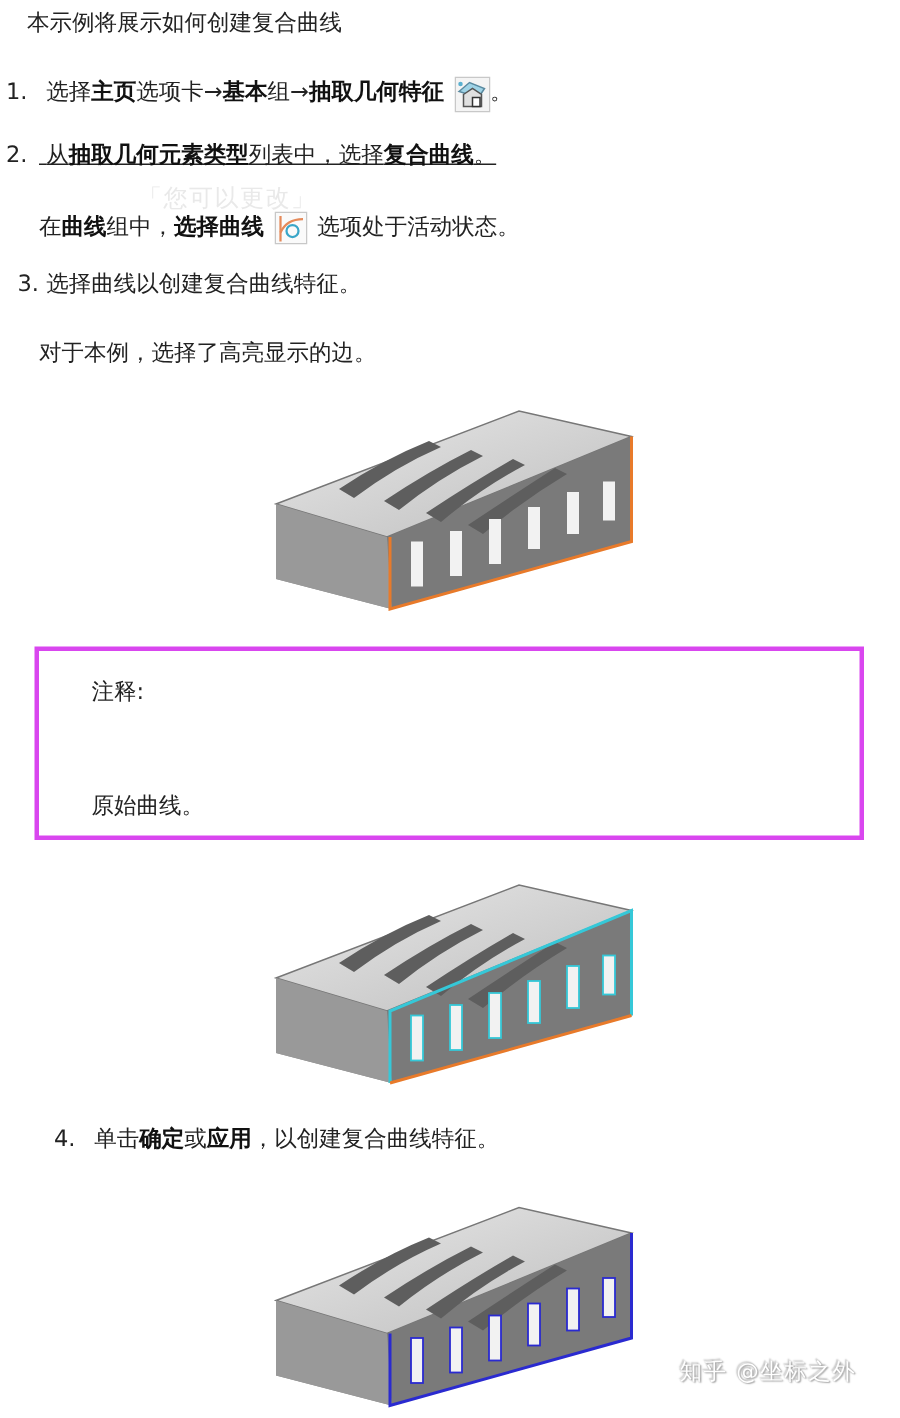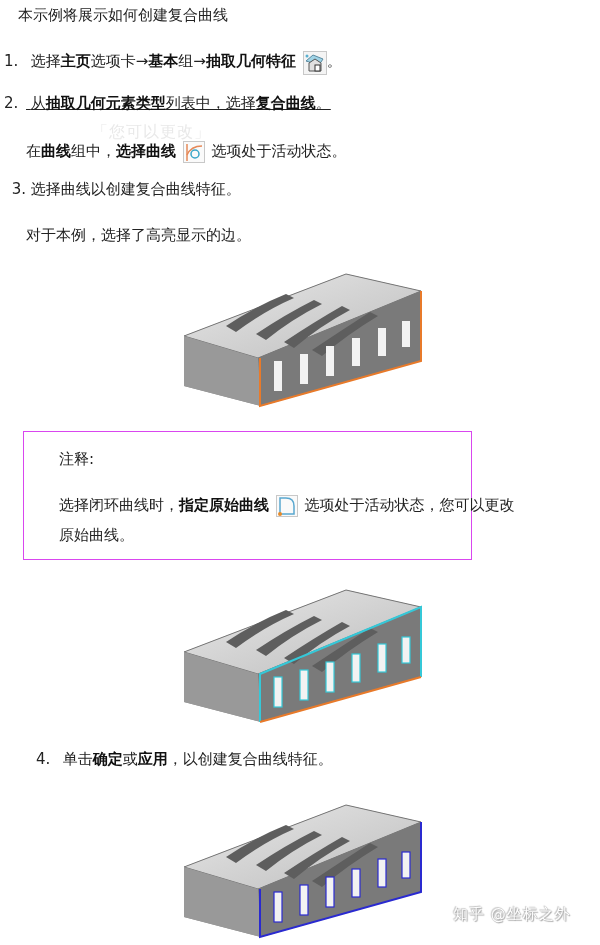--- a/index.html
+++ b/index.html
@@ -14,22 +14,22 @@
   .icon-box {
     display: inline-block; vertical-align: middle; position: relative;
     width: 22px; height: 22px; margin: 0 2px;
   }
   .watermark-top {
     position: absolute; left: 92px; top: 122px; font-size: 16px;
     color: #e9e9e9; letter-spacing: 1px;
   }
   .figure { position: absolute; left: 176px; width: 250px; height: 145px; }
   .note-box {
-    position: absolute; left: 23px; top: 431px; width: 449px; height: 129px;
-    border: 1px solid #d946ef; box-sizing: border-box;
+    position: absolute; left: 23px; top: 431px; width: 553px; height: 129px;
+    border: 3px solid #d946ef; box-sizing: border-box;
   }
   .watermark-bottom {
     position: absolute; left: 453px; top: 905px; font-size: 15px;
     color: #ffffff;
     text-shadow: 0 0 1px #999, 1px 1px 1px #aaa, -1px -1px 1px #ccc;
     letter-spacing: 1px;
   }
 </style>
 </head>
 <body>
@@ -99,31 +99,20 @@
     <rect x="150" y="80" width="8" height="30"></rect>
       <rect x="176" y="72" width="8" height="28"></rect>
     <rect x="202" y="62" width="8" height="28"></rect>
       <rect x="226" y="55" width="8" height="26"></rect>
   </g>
   <path d="M84 92 L84 140 L245 95 L245 25" fill="none" stroke="#e87a2a" stroke-width="2"></path>
 </svg>
 
 <div class="note-box">
   <div class="line" style="left:35px; top:16px;">注释:</div>
-  <div class="line" style="left:35px; top:62px;">
-    <span>选择闭环曲线时，</span><b>指定原始曲线</b>
-    <span class="icon-box">
-      <svg width="22" height="22" viewBox="0 0 22 22">
-        <rect x="0.5" y="0.5" width="21" height="21" fill="#fafafa" stroke="#c8c8c8"></rect>
-        <path d="M4 19 L4 3 L10 3 Q18 3 18 11 L18 19 Z" fill="none" stroke="#5aa8d0" stroke-width="1.5"></path>
-        <circle cx="4" cy="19" r="2" fill="#e58a2a"></circle>
-      </svg>
-    </span>
-    <span>选项处于活动状态，您可以更改</span>
-  </div>
   <div class="line" style="left:35px; top:92px;">原始曲线。</div>
 </div>
 
 <svg class="figure" style="top:582px;" viewBox="0 0 250 145">
   <path d="M8 70 L170 8 L245 25 L245 95 L85 140 L8 120 Z" fill="#8c8c8c"></path>
   <path d="M8 70 L170 8 L245 25 L82 92 Z" fill="url(#topg)" stroke="#777"></path>
   <path d="M82 92 L245 25 L245 95 L85 140 Z" fill="#7a7a7a"></path>
   <path d="M8 70 L82 92 L85 140 L8 120 Z" fill="#999"></path>
   <g fill="#5e5e5e">
     <path d="M50 60 Q80 40 110 28 L118 32 Q88 45 60 66 Z"></path>

